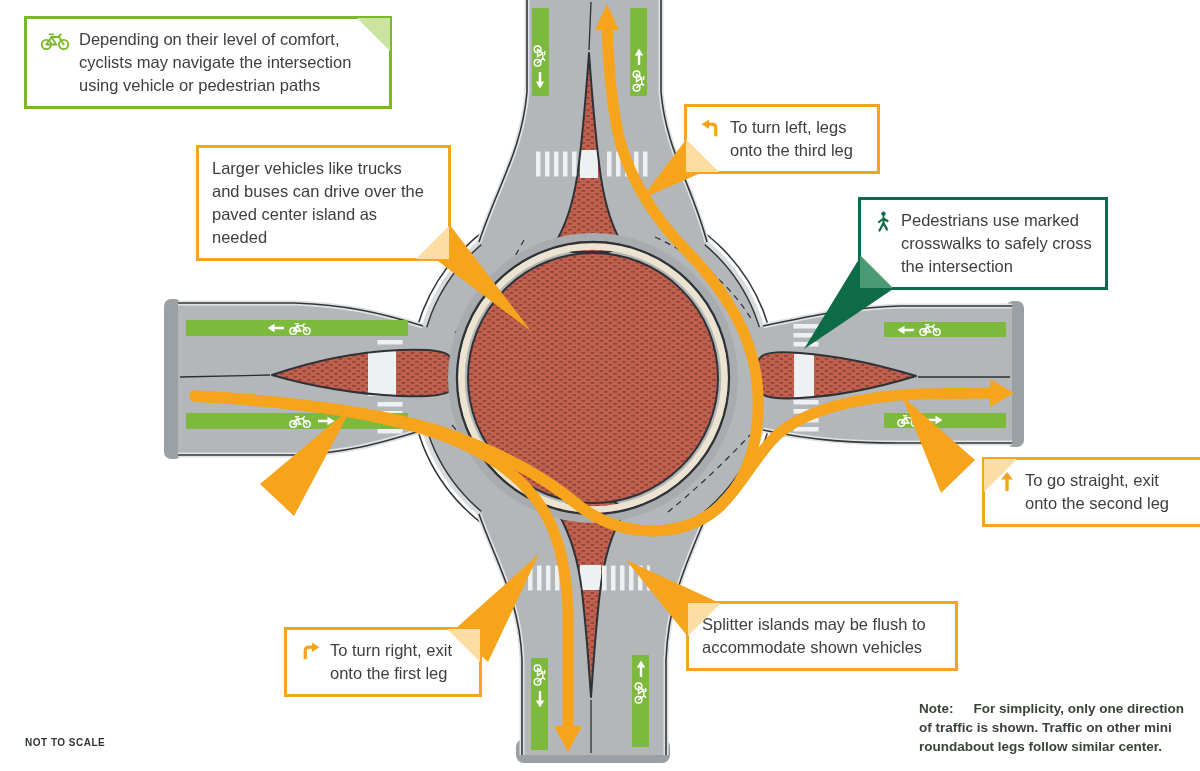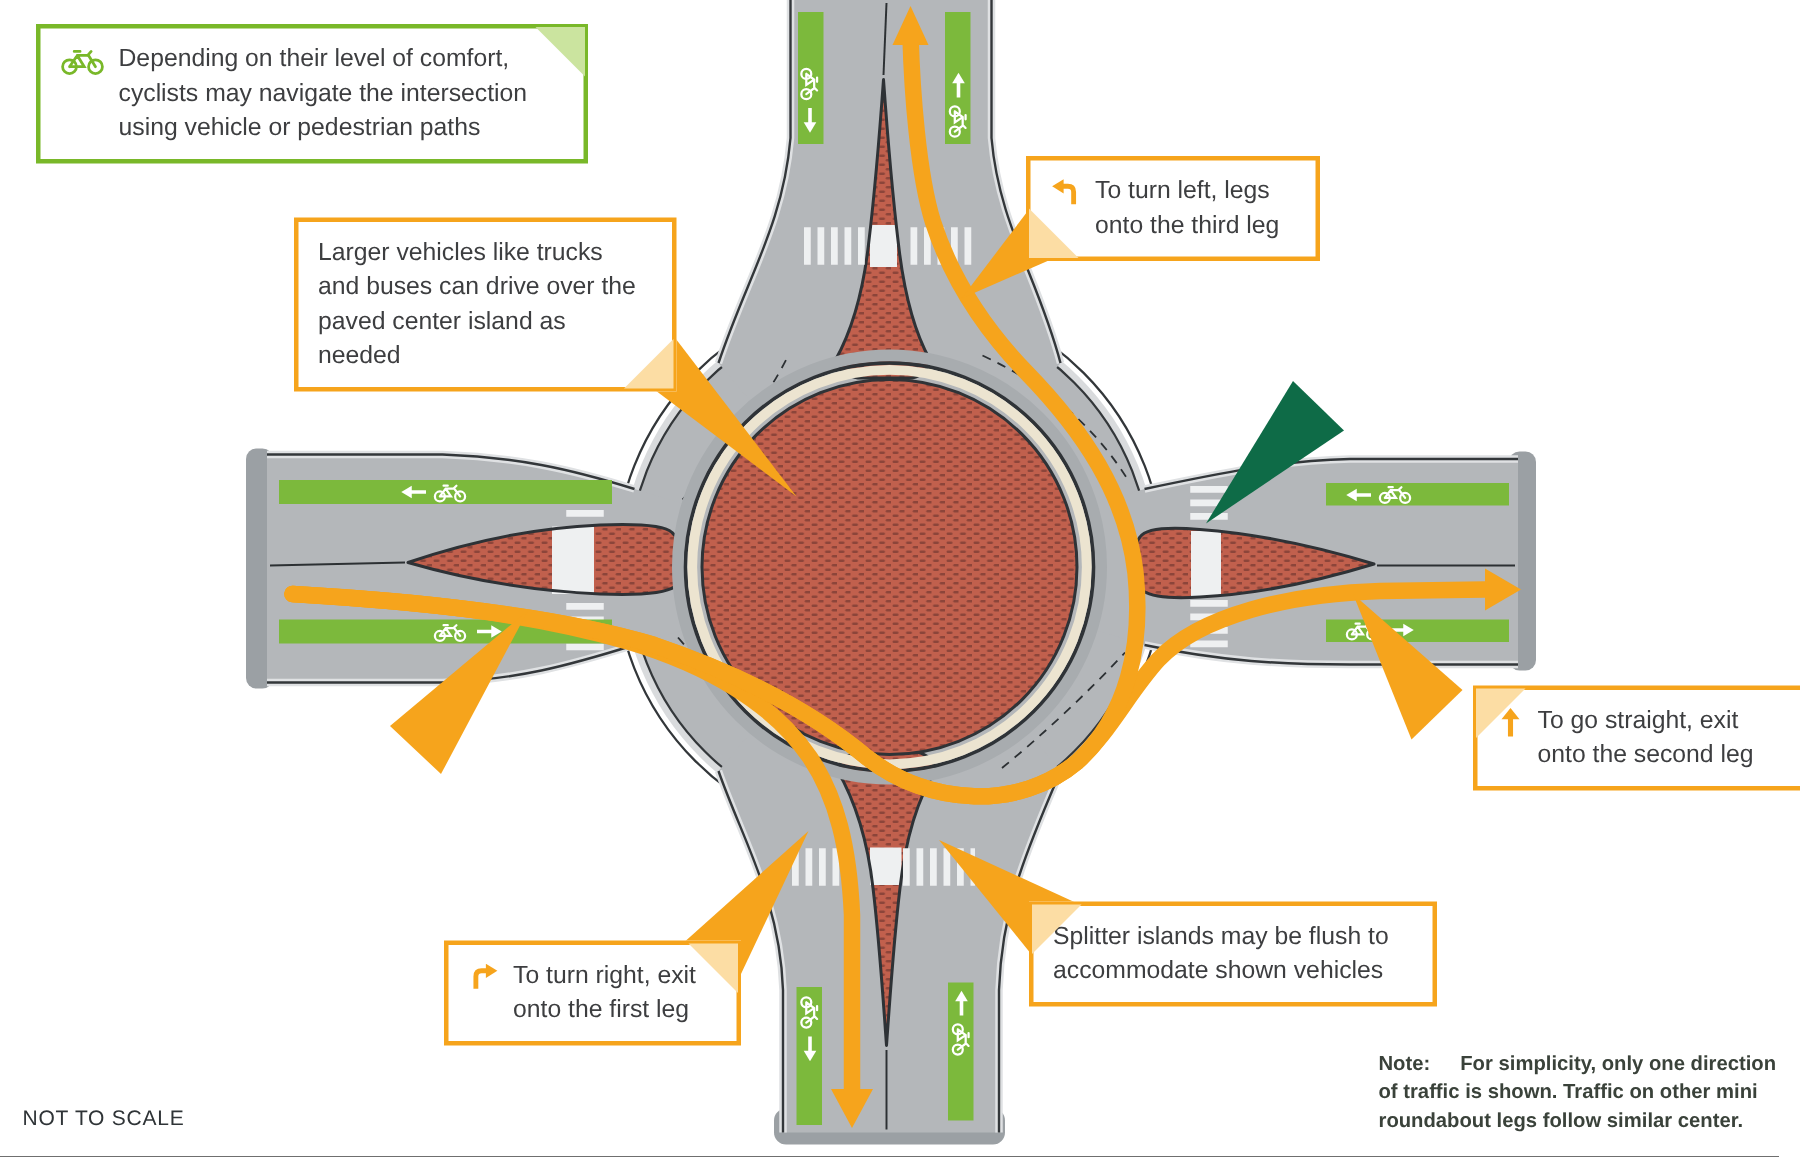--- a/index.html
+++ b/index.html
@@ -14,22 +14,22 @@
   .row{display:flex;align-items:flex-start;gap:9px;}
   .icon-col{flex:0 0 auto;padding-top:2px;}
   
   .fold{position:absolute;width:0;height:0;z-index:6;}
   .fold.tr{top:-1px;right:-1px;border-top:33px solid #fcdda4;border-left:33px solid transparent;}
   .fold.tl{top:-1px;left:-1px;border-top:33px solid #fcdda4;border-right:33px solid transparent;}
   .fold.br{bottom:-1px;right:-1px;border-bottom:33px solid #fcdda4;border-left:33px solid transparent;}
   .fold.bl{bottom:-1px;left:-1px;border-bottom:33px solid #fcdda4;border-right:33px solid transparent;}
   .fold.green-f{border-top-color:#cbe49f;}
   .fold.dgreen-f{border-bottom-color:#4a9a75;}
-  #not-to-scale{position:absolute;left:15px;top:737px;color:#2f3437;font-size:14px;
-                letter-spacing:.5px;z-index:4;}
+  #not-to-scale{position:absolute;left:25px;top:737px;color:#2f3437;font-size:10px;
+                letter-spacing:.5px;z-index:4;font-weight:bold;}
   #footnote{position:absolute;left:919px;top:699px;width:274px;color:#3a423a;font-size:13.5px;
             font-weight:bold;line-height:1.42;z-index:4;}
   #footnote strong{margin-right:20px;}
 </style>
 </head>
 <body>
 
 <div id="stage">
 
   <svg id="diagram-svg" viewBox="0 0 1200 771">
@@ -253,37 +253,51 @@
         <svg width="21" height="21" viewBox="0 0 22 22">
           <path d="M16.5 19 V10.5 Q16.5 6.5 12.5 6.5 H9" fill="none" stroke="#f6a41c" stroke-width="3.4"></path>
           <polygon points="9.5,1.5 9.5,11.5 1.5,6.5" fill="#f6a41c"></polygon>
         </svg>
       </span>
       <div class="txt">To turn left, legs
 onto the third leg</div>
     </div>
   </div>
 
+  <div class="callout dgreen" style="left:858px;top:197px;width:250px;">
+    <span class="fold bl dgreen-f"></span>
+    <div class="row">
+      <span class="icon-col">
+        <svg width="18" height="22" viewBox="0 0 18 22" fill="none" stroke="#0e6b47" stroke-width="2.2" stroke-linecap="round">
+          <circle cx="9.5" cy="2.8" r="2.2" fill="#0e6b47" stroke="none"></circle>
+          <path d="M9.5 6 V12 M9.5 12 L5.5 19.5 M9.5 12 L13 18.5 M9.5 7.5 L5 11 M9.5 7.5 L13.5 10"></path>
+        </svg>
+      </span>
+      <div class="txt">Pedestrians use marked
+crosswalks to safely cross
+the intersection</div>
+    </div>
+  </div>
 
   <div class="callout" style="left:982px;top:457px;width:240px;">
     <span class="fold tl"></span>
     <div class="row">
       <span class="icon-col">
         <svg width="18" height="21" viewBox="0 0 18 21">
           <line x1="9" y1="20" x2="9" y2="7" stroke="#f6a41c" stroke-width="3.4"></line>
           <polygon points="3,8.5 15,8.5 9,1" fill="#f6a41c"></polygon>
         </svg>
       </span>
       <div class="txt">To go straight, exit
 onto the second leg</div>
     </div>
   </div>
 
 
-  <div class="callout" style="left:296px;top:627px;width:198px;">
+  <div class="callout" style="left:284px;top:627px;width:198px;">
     <span class="fold tr"></span>
     <div class="row">
       <span class="icon-col">
         <svg width="21" height="21" viewBox="0 0 22 22">
           <path d="M5.5 19 V10.5 Q5.5 6.5 9.5 6.5 H13" fill="none" stroke="#f6a41c" stroke-width="3.4"></path>
           <polygon points="12.5,1.5 12.5,11.5 20.5,6.5" fill="#f6a41c"></polygon>
         </svg>
       </span>
       <div class="txt">To turn right, exit
 onto the first leg</div>

